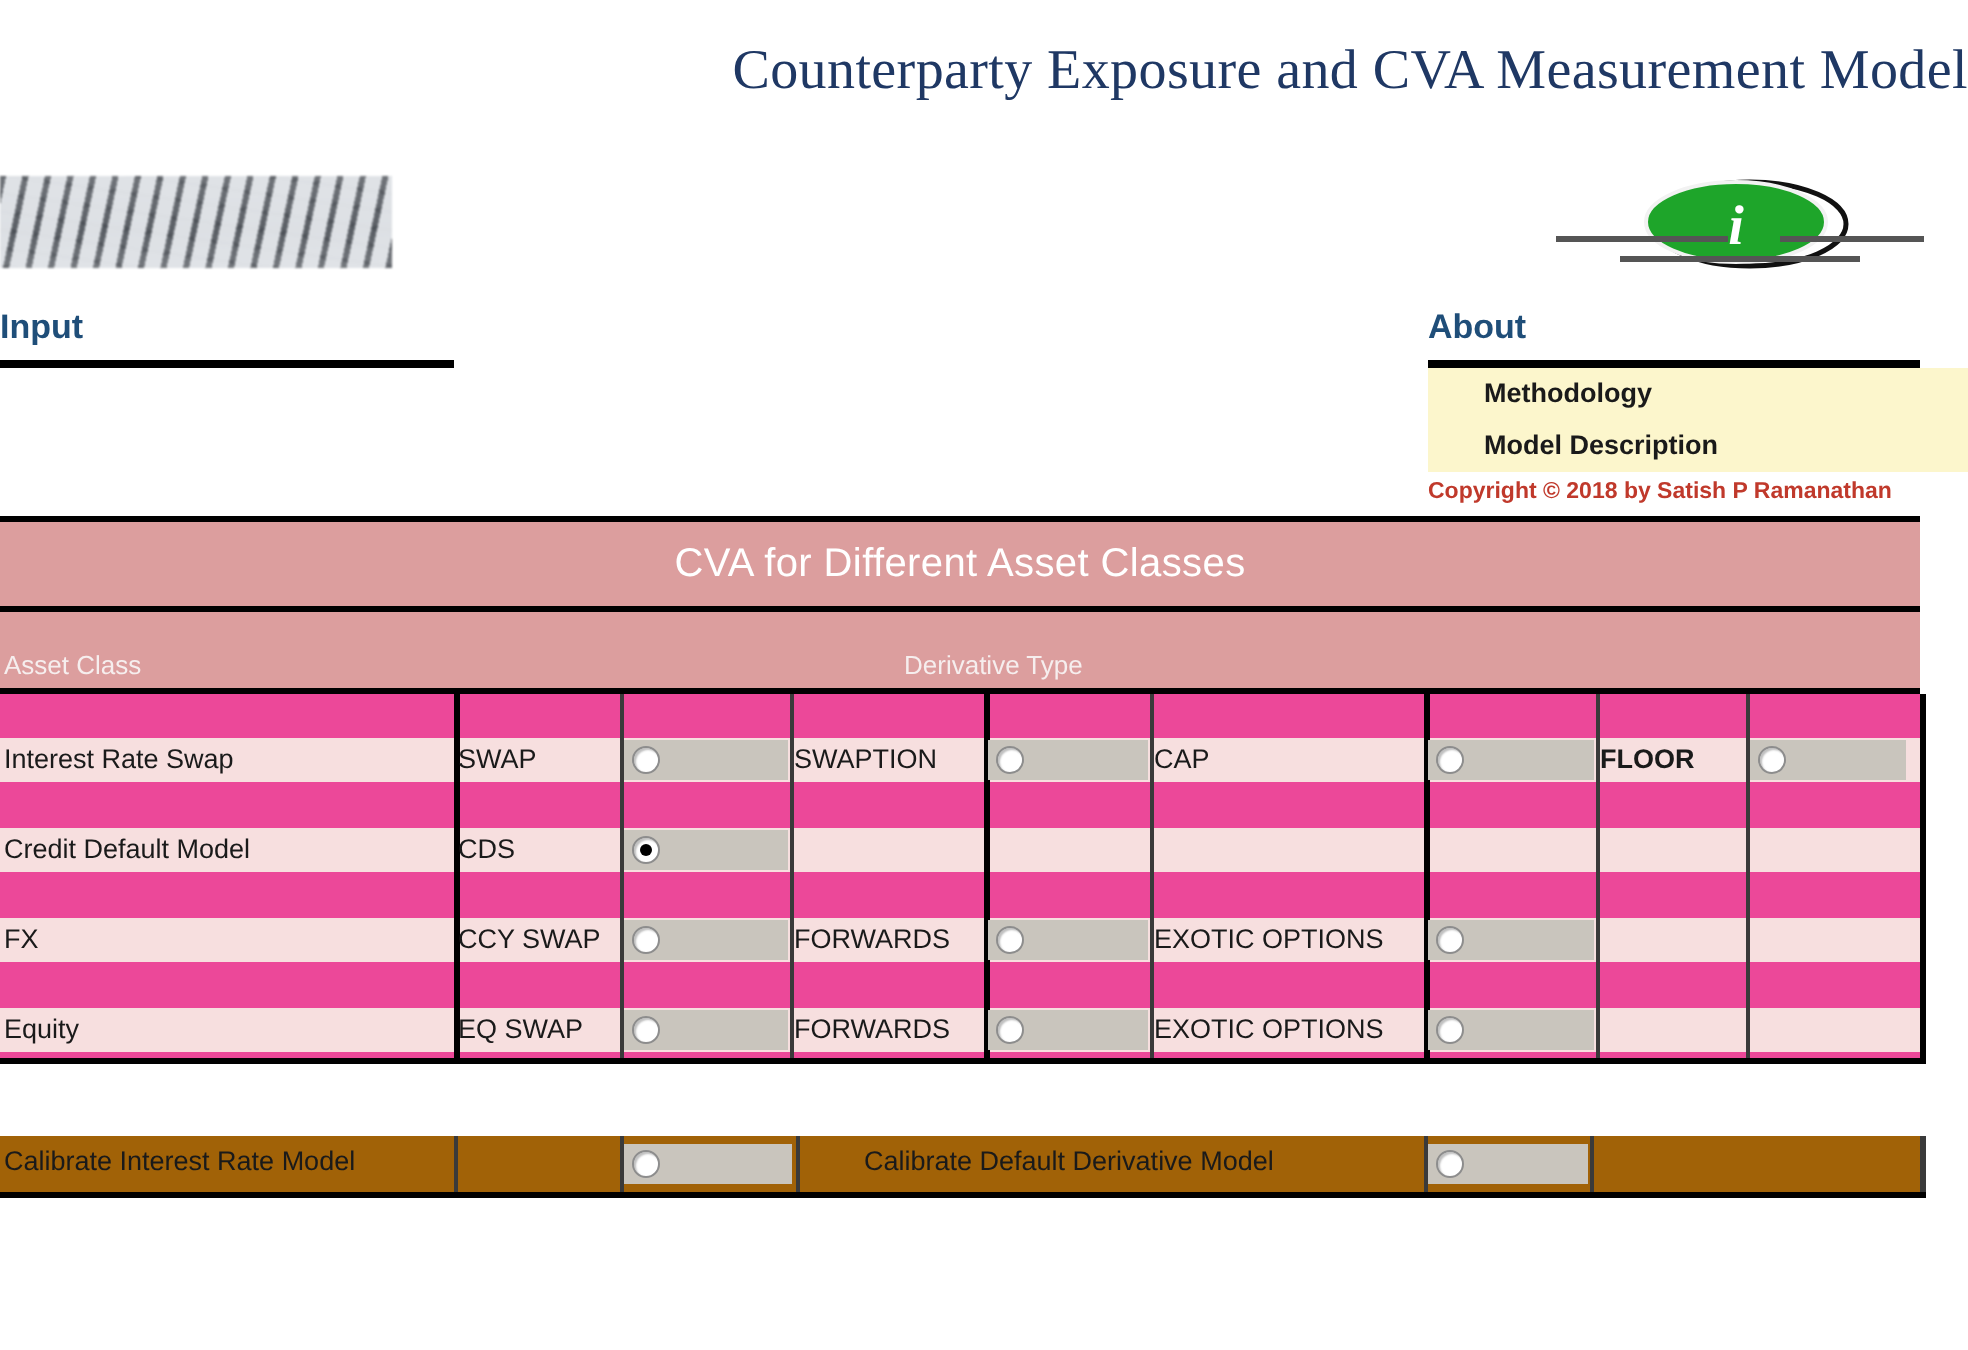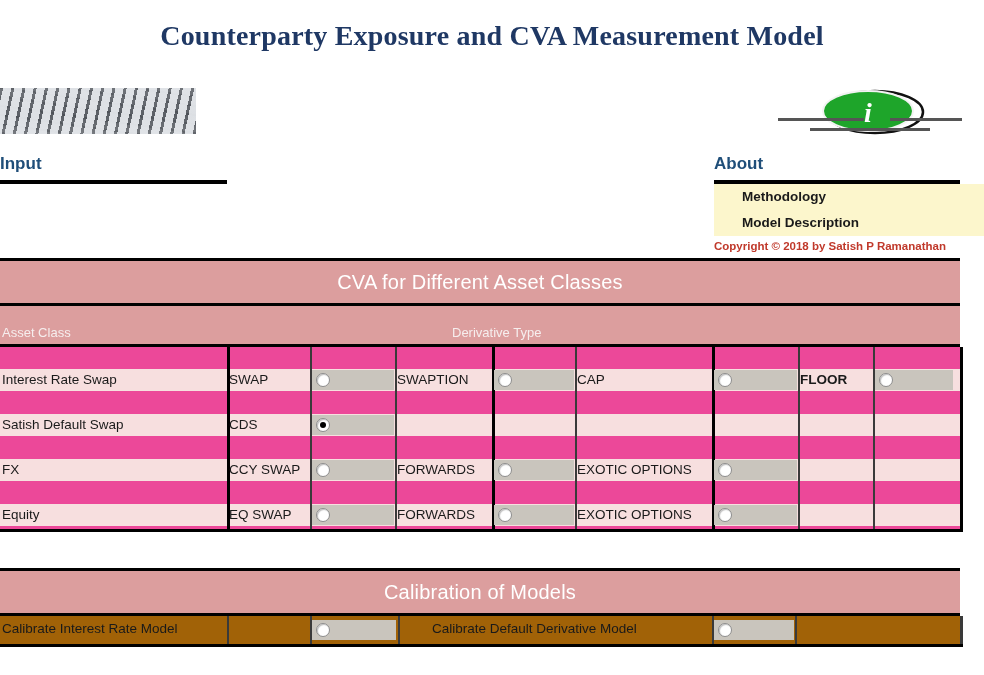--- a/index.html
+++ b/index.html
@@ -5,23 +5,23 @@
   html,body{margin:0;padding:0;background:#ffffff;}
   body{
     width:984px;height:675px;position:relative;overflow:hidden;
     font-family:"Liberation Sans", sans-serif;
     color:#222;
   }
   .abs{position:absolute;}
 
   
   #app-title{
-    left:0;top:20px;width:984px;text-align:center;
+    left:0;top:20px;width:984px;text-align:right;
     font-family:"Liberation Serif", serif;
-    font-weight:bold;font-size:28px;letter-spacing:.2px;
+    font-weight:normal;font-size:28px;letter-spacing:.2px;
     color:#1F3864;
   }
 
   
   #keyboard-image{
     left:0;top:88px;width:196px;height:46px;
     background:
       repeating-linear-gradient(102deg, rgba(40,44,50,.55) 0px, rgba(40,44,50,.55) 3px, rgba(225,228,232,.95) 3px, rgba(225,228,232,.95) 11px),
       repeating-linear-gradient(8deg, rgba(70,75,82,.30) 0px, rgba(70,75,82,.30) 2px, rgba(200,205,210,.15) 2px, rgba(200,205,210,.15) 9px),
       linear-gradient(#c9ccd1,#8f949b 60%,#d8dbdf);
@@ -176,21 +176,21 @@
         <span class="radio"></span>
       </div>
       <div class="cell-label" style="left: 577px; top: 25px;">CAP</div>
       <div class="radio-box" style="left: 714px; width: 83px; top: 23px;">
         <span class="radio"></span>
       </div>
       <div class="cell-label" style="left: 800px; top: 25px; font-weight: bold;">FLOOR</div>
       <div class="radio-box" style="left: 875px; width: 78px; top: 23px;">
         <span class="radio"></span>
       </div>
-      <div class="cell-label" style="left: 2px; top: 70px;">Satish Default Swap</div>
+      <div class="cell-label" style="left: 2px; top: 70px;">Credit Default Model</div>
       <div class="cell-label" style="left: 229px; top: 70px;">CDS</div>
       <div class="radio-box" style="left: 312px; width: 82px; top: 68px;">
         <span class="radio checked"></span>
       </div>
       <div class="cell-label" style="left: 2px; top: 115px;">FX</div>
       <div class="cell-label" style="left: 229px; top: 115px;">CCY SWAP</div>
       <div class="radio-box" style="left: 312px; width: 82px; top: 113px;">
         <span class="radio"></span>
       </div>
       <div class="cell-label" style="left: 397px; top: 115px;">FORWARDS</div>
@@ -211,21 +211,20 @@
         <span class="radio"></span>
       </div>
       <div class="cell-label" style="left: 577px; top: 160px;">EXOTIC OPTIONS</div>
       <div class="radio-box" style="left: 714px; width: 83px; top: 158px;">
         <span class="radio"></span>
       </div>
     </div>
 </div>
 
 <div class="abs" id="calib-panel">
-  <div class="band-title">Calibration of Models</div>
   <div id="calib-grid">
       <div class="vrule-c" style="left: 227px;"></div>
       <div class="vrule-c" style="left: 310px;"></div>
       <div class="vrule-c" style="left: 398px;"></div>
       <div class="vrule-c" style="left: 712px;"></div>
       <div class="vrule-c" style="left: 795px;"></div>
       <div class="vrule-c" style="left: 960px; width: 3px;"></div>
       <div class="cell-label" style="left: 2px; top: 5px;">Calibrate Interest Rate Model</div>
       <div class="radio-box" style="left: 312px; width: 84px; top: 4px;">
         <span class="radio"></span>

